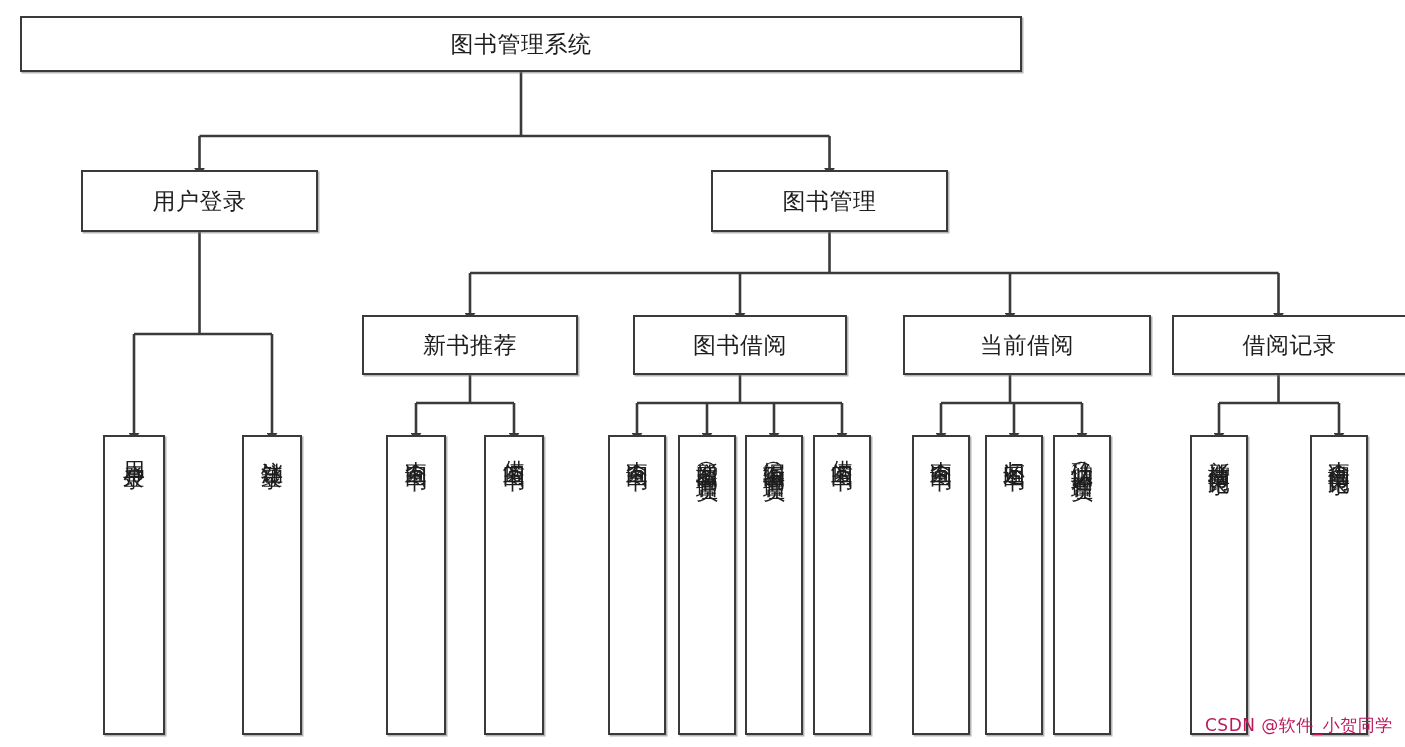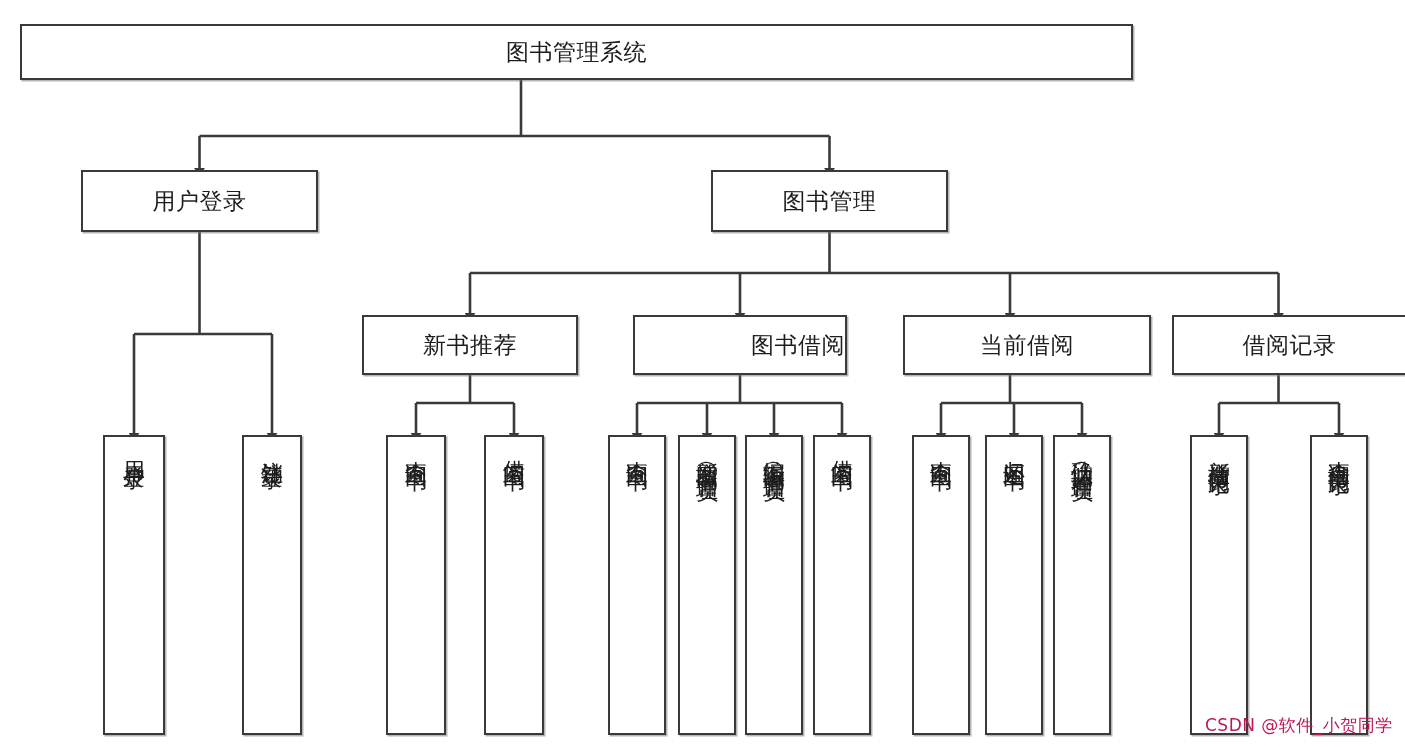--- a/index.html
+++ b/index.html
@@ -115,35 +115,35 @@
         <path d="M941,403 L941,434" marker-end="url(#arrow)"></path>
         <path d="M1014,403 L1014,434" marker-end="url(#arrow)"></path>
         <path d="M1082,403 L1082,434" marker-end="url(#arrow)"></path>
         <path d="M1278.5,375 L1278.5,403"></path>
         <path d="M1219,403 L1339,403"></path>
         <path d="M1219,403 L1219,434" marker-end="url(#arrow)"></path>
         <path d="M1339,403 L1339,434" marker-end="url(#arrow)"></path>
       </g>
   </svg>
 
-  <div class="node root horiz" style="left: 20px; top: 24px; width: 1113px; height: 56px;">
+  <div class="node root horiz" style="left: 20px; top: 16px; width: 1002px; height: 56px;">
     <span class="node-label">图书管理系统</span>
   </div>
 
   <div class="node horiz" style="left: 81px; top: 170px; width: 237px; height: 62px;">
     <span class="node-label">用户登录</span>
   </div>
   <div class="node horiz" style="left: 362px; top: 315px; width: 216px; height: 60px;">
     <span class="node-label">新书推荐</span>
   </div>
 
   <div class="node horiz" style="left: 711px; top: 170px; width: 237px; height: 62px;">
     <span class="node-label">图书管理</span>
   </div>
-  <div class="node horiz" style="left: 633px; top: 315px; width: 214px; height: 60px; justify-content: flex-end;">
+  <div class="node horiz" style="left: 633px; top: 315px; width: 214px; height: 60px;">
     <span class="node-label">图书借阅</span>
   </div>
   <div class="node horiz" style="left: 903px; top: 315px; width: 248px; height: 60px;">
     <span class="node-label">当前借阅</span>
   </div>
   <div class="node horiz" style="left: 1172px; top: 315px; width: 235px; height: 60px;">
     <span class="node-label">借阅记录</span>
   </div>
 
   <div class="node vert" style="left: 103px; top: 435px; width: 62px; height: 300px;">

